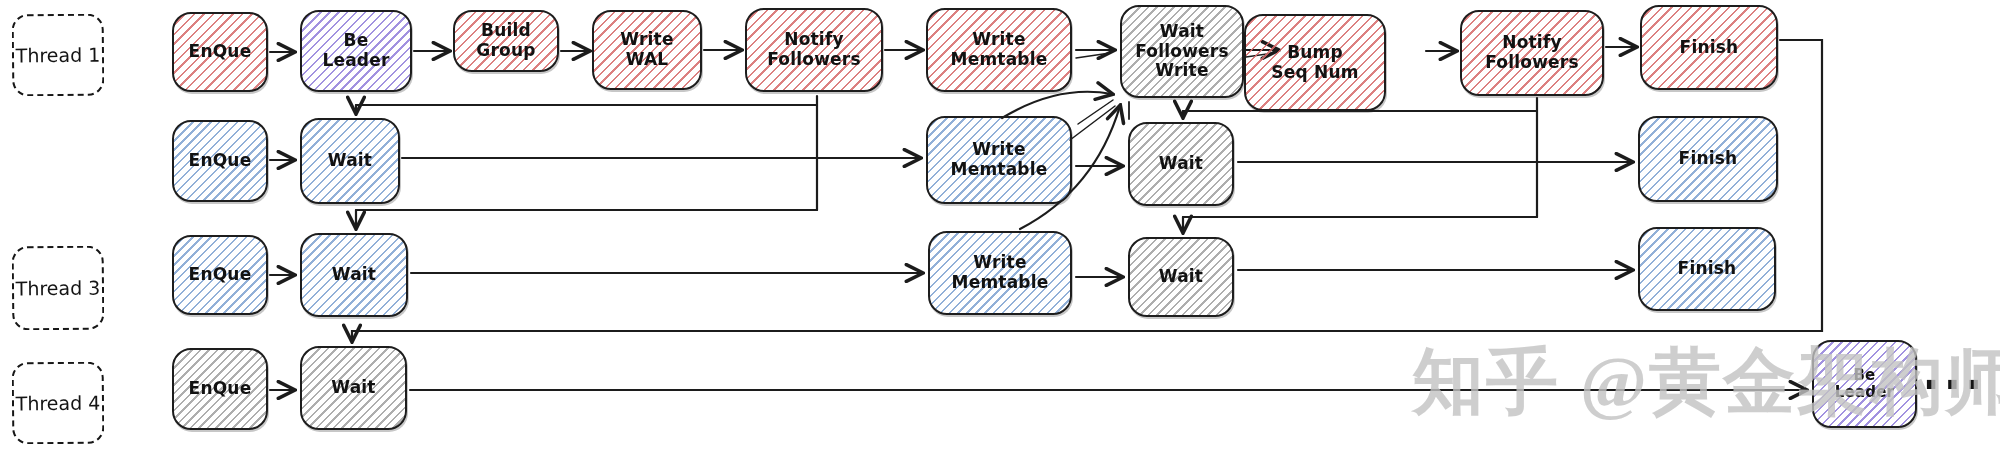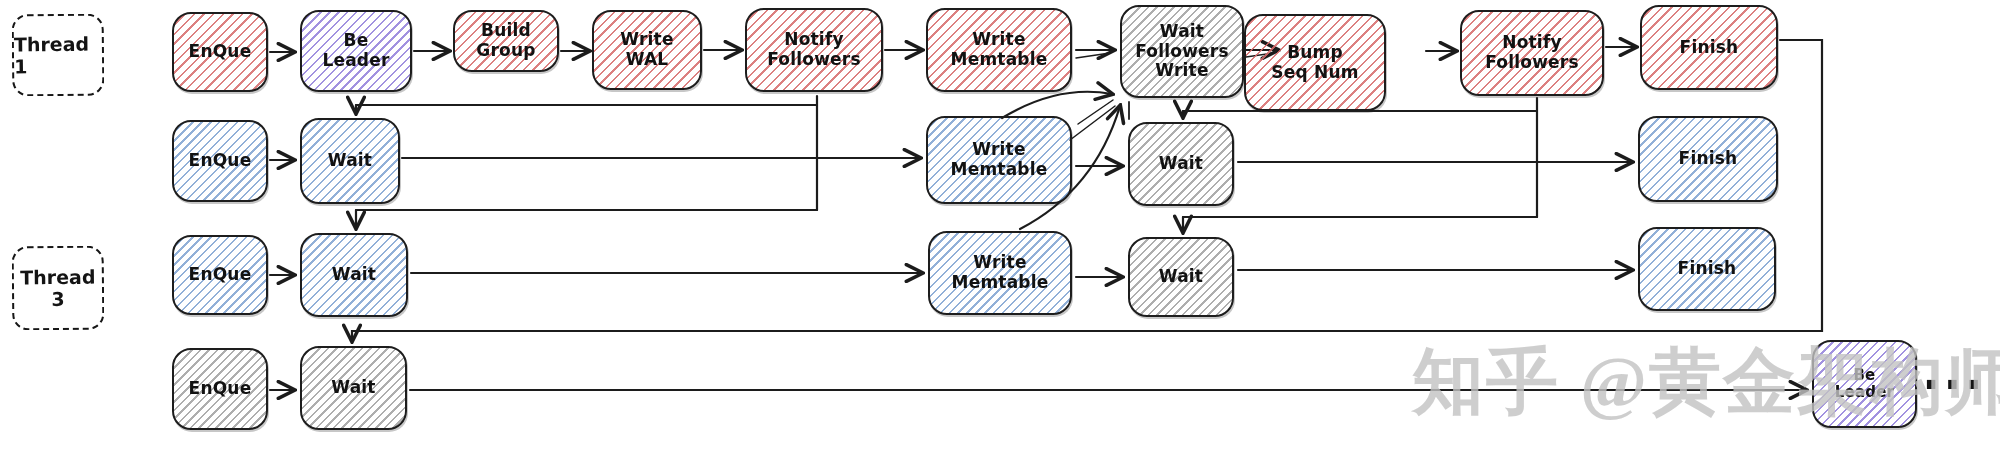--- a/index.html
+++ b/index.html
@@ -17,21 +17,21 @@
     box-shadow:1px 2px 0 rgba(30,30,30,.25);
   }
   .hatch-red   {background:repeating-linear-gradient(135deg, rgba(214,106,106,.85) 0 1.7px, transparent 1.7px 6.8px);}
   .hatch-purple{background:repeating-linear-gradient(135deg, rgba(138,119,216,.8) 0 1.7px, transparent 1.7px 6.3px);}
   .hatch-blue  {background:repeating-linear-gradient(135deg, rgba(118,156,206,.8) 0 1.7px, transparent 1.7px 6.3px);}
   .hatch-gray  {background:repeating-linear-gradient(135deg, rgba(120,120,120,.6) 0 1.7px, transparent 1.7px 6.0px);}
   .thread-label{
     position:absolute;z-index:10;left:12px;width:92px;box-sizing:border-box;
     border:2.6px dashed #161616;border-radius:16px;background:#fff;
     display:flex;align-items:center;justify-content:center;
-    font-size:19px;font-weight:700;color:#141414;transform:rotate(-.6deg);
+    font-size:19px;font-weight:400;color:#141414;transform:rotate(-.6deg);
   }
   #watermark{
     position:absolute;z-index:40;left:1412px;top:334px;white-space:nowrap;
     font-size:72px;font-weight:700;color:#c3c3c3;opacity:.8;letter-spacing:2px;
     font-family:Liberation Serif, serif;pointer-events:none;
   }
   #ellipsis{
     position:absolute;z-index:20;left:1922px;top:344px;
     font-size:48px;font-weight:700;color:#141414;letter-spacing:3px;
   }
@@ -91,20 +91,21 @@
       <path d="M1002,118 Q1058,84 1112,94" marker-end="url(#arr)"></path>
       <path d="M1020,229 Q1095,190 1120,106" marker-end="url(#arr)"></path>
       <path d="M1113,100 L1078,124" stroke-width="1.5"></path>
       <path d="M1115,106 L1070,140" stroke-width="1.5"></path>
       <path d="M1129,102 L1129,119" stroke-width="1.8"></path>
     </g>
   </svg>
 
   <div class="thread-label" style="top:14px;height:82px;">Thread 1</div>
   <div class="thread-label" style="top:246px;height:84px;text-align:center;">Thread 3</div>
+  <div class="thread-label" style="top:362px;height:82px;">Thread 4</div>
 
   <div class="node hatch-red" style="left:172px;top:12px;width:96px;height:80px;">EnQue</div>
   <div class="node hatch-purple" style="left:300px;top:10px;width:112px;height:82px;">Be
 Leader</div>
   <div class="node hatch-red" style="left:453px;top:10px;width:106px;height:62px;">Build
 Group</div>
   <div class="node hatch-red" style="left:592px;top:10px;width:110px;height:80px;">Write
 WAL</div>
   <div class="node hatch-red" style="left:745px;top:8px;width:138px;height:84px;">Notify
 Followers</div>

